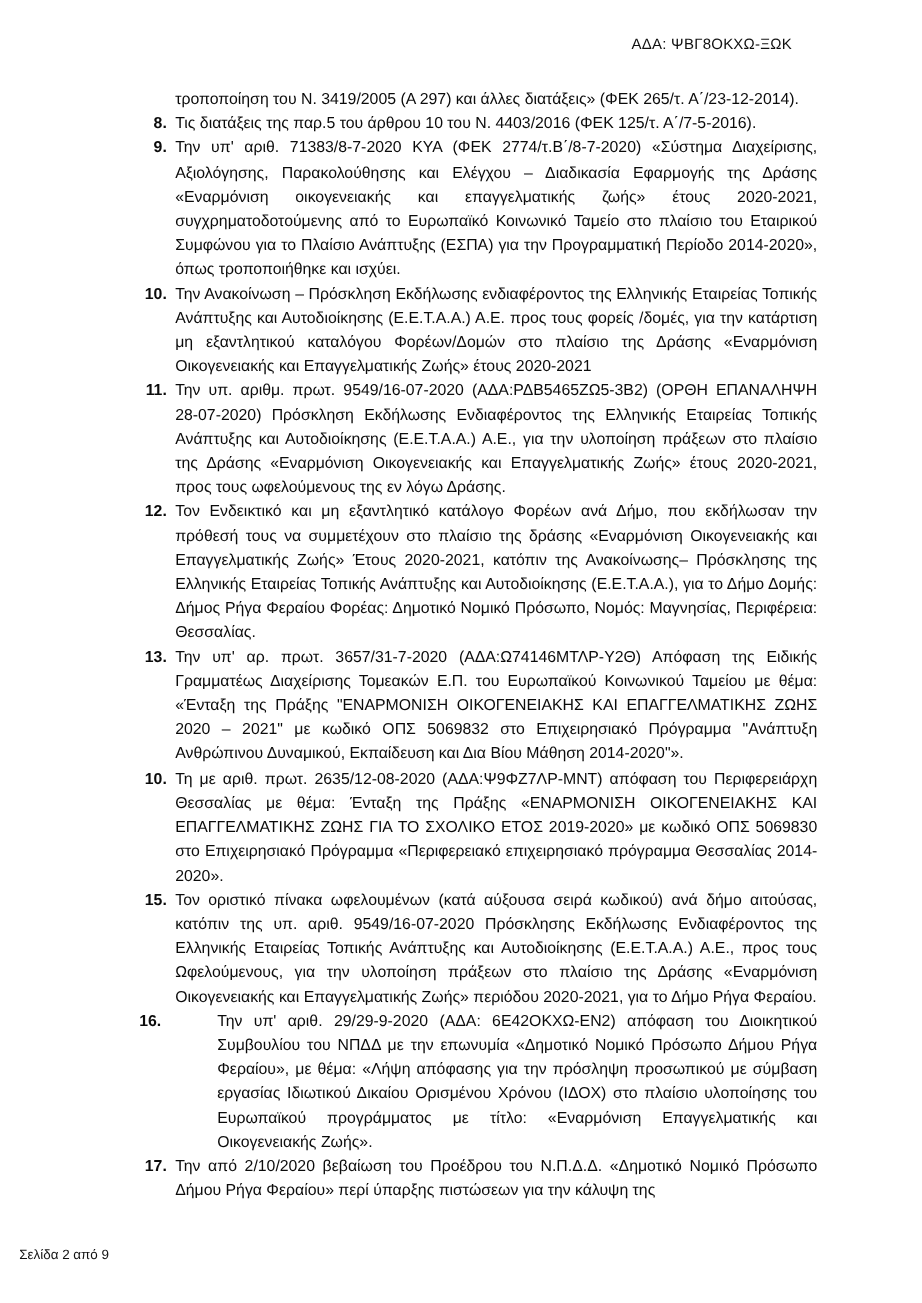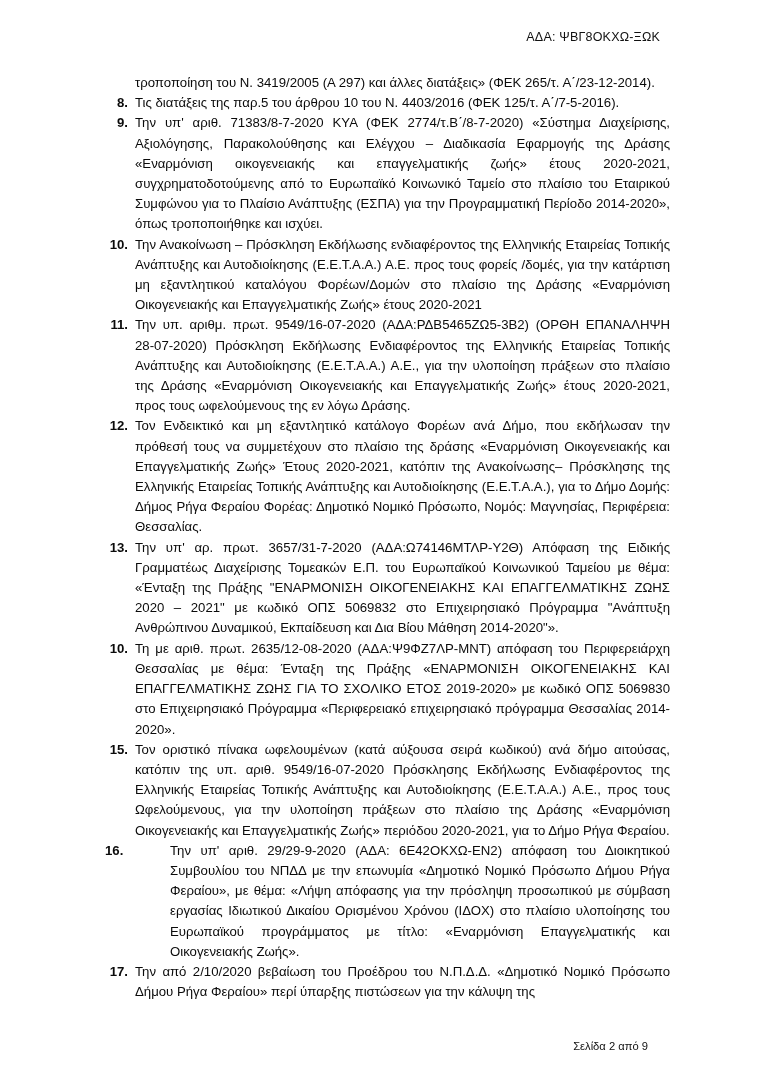--- a/index.html
+++ b/index.html
@@ -34,21 +34,21 @@
     font-size: 12.5px;
     letter-spacing: 0.2px;
     color: #111111;
     white-space: nowrap;
   }
 
   
   .content {
     position: absolute;
     top: 57px;
-    left: 107px;
+    left: 118px;
     width: 563px;
     font-size: 13.2px;
     line-height: 20.2px;
   }
 
   .lead-para {
     margin: 0 0 0 28px;
     text-align: justify;
     text-justify: inter-word;
   }
@@ -85,24 +85,24 @@
     left: -2px;
     width: 26px;
     text-align: left;
   }
 
   b, .b { font-weight: normal; }
 
   
   .footer {
     position: absolute;
-    left: 0;
+    left: 16px;
     top: 1024px;
     width: 648px;
-    text-align: right;
+    text-align: left;
     font-size: 11.2px;
     color: #111111;
   }
 </style>
 </head>
 <body>
 
 <div class="page">
 
   <div class="ada-header">ΑΔΑ: ΨΒΓ8ΟΚΧΩ-ΞΩΚ</div>

